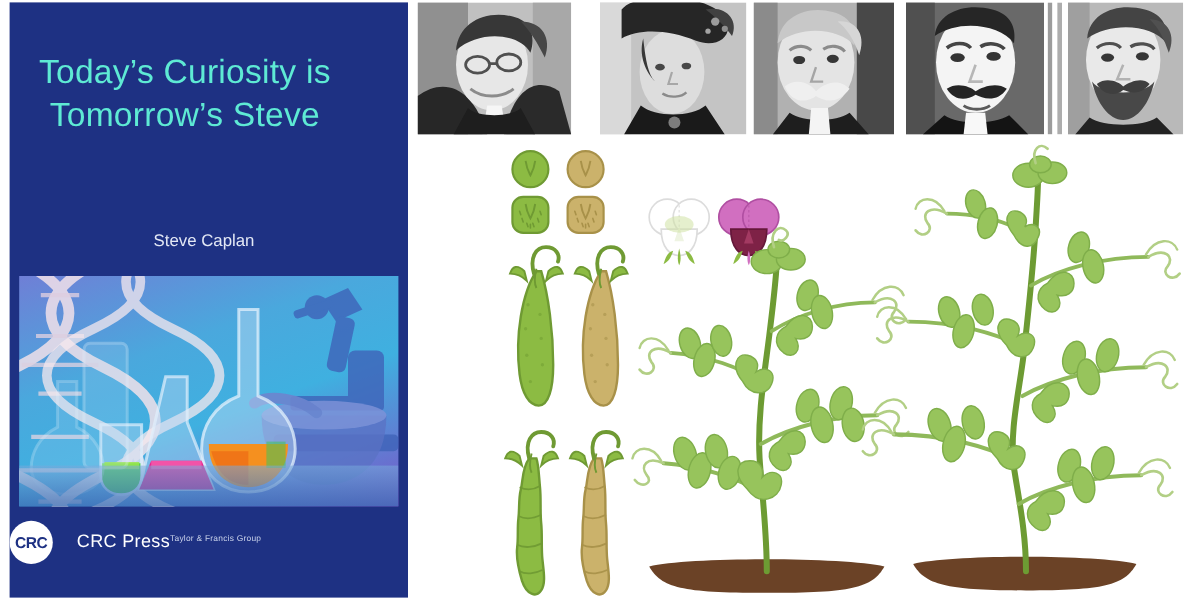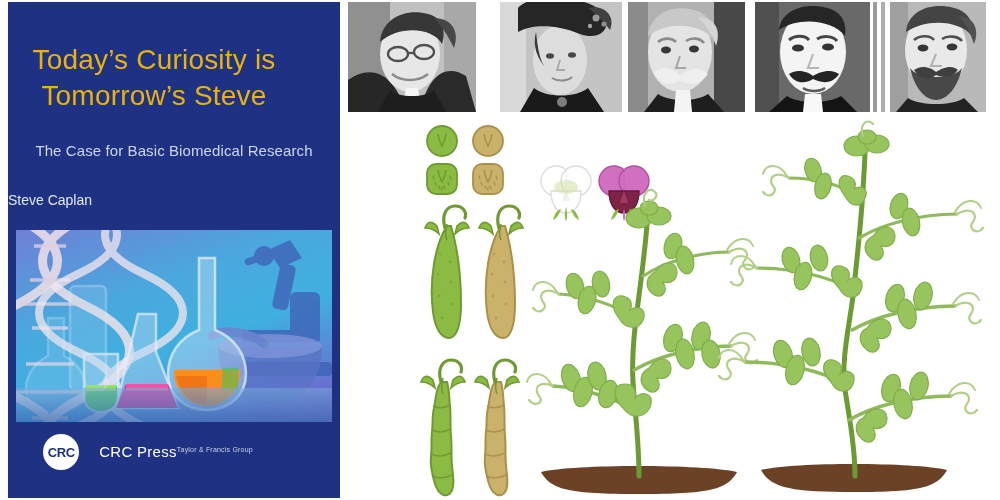--- a/index.html
+++ b/index.html
@@ -3,39 +3,39 @@
 <meta charset="utf-8">
 <style>
   html,body{margin:0;padding:0;background:#ffffff;}
   body{width:1000px;height:500px;position:relative;overflow:hidden;
        font-family:"Liberation Sans", sans-serif;}
 
   
   #book-cover{position:absolute;left:8px;top:2px;width:332px;height:496px;
     background:#1e3183;overflow:hidden;}
   #cover-title{position:absolute;left:0;top:40px;width:292px;text-align:center;
-    color:#eab308;font-size:28px;line-height:36px;font-weight:300;letter-spacing:.2px;}
+    color:#5eead4;font-size:28px;line-height:36px;font-weight:300;letter-spacing:.2px;}
   #cover-title .l2{display:block;}
   #cover-subtitle{position:absolute;left:0;top:140px;width:332px;text-align:center;
     color:#cfd6ec;font-size:15px;font-weight:300;letter-spacing:.1px;}
-  #cover-author{position:absolute;left:0;top:190px;width:324px;text-align:left;
+  #cover-author{position:absolute;left:0;top:190px;width:324px;text-align:center;
     color:#e3e8f5;font-size:14px;font-weight:300;}
 
   
   #cover-photo{position:absolute;left:8px;top:228px;width:316px;height:192px;
     overflow:hidden;background:linear-gradient(160deg,#6f7fd6 0%,#4aa8dd 34%,#3fb0e0 58%,#7a55c8 100%);}
   .photo-layer{position:absolute;inset:0;}
   .helix{position:absolute;width:110px;height:250px;opacity:.88;}
   .bench{position:absolute;left:0;bottom:0;width:100%;height:34px;
     background:linear-gradient(180deg,rgba(120,170,220,.55),rgba(60,110,180,.75));}
   .flask{position:absolute;}
   .scope{position:absolute;}
 
   #cover-logo{position:absolute;left:0;top:432px;width:280px;
-    display:flex;align-items:center;justify-content:center;gap:20px;}
+    display:flex;align-items:center;justify-content:flex-start;gap:20px;}
   #crc-mark{width:36px;height:36px;border-radius:50%;background:#ffffff;
     display:flex;align-items:center;justify-content:center;
     color:#1e3183;font-size:13px;font-weight:bold;letter-spacing:-.4px;}
   #crc-text{display:flex;flex-direction:row;line-height:1.05;}
   #crc-name{color:#ffffff;font-size:15px;font-weight:400;letter-spacing:.3px;}
   #crc-sub{color:#c9d2ea;font-size:7px;letter-spacing:.2px;margin-top:2px;}
 
   
   #portrait-strip{position:absolute;left:345px;top:2px;width:650px;height:110px;}
   .portrait{position:absolute;top:0;height:110px;overflow:hidden;
@@ -52,21 +52,20 @@
 </head>
 <body>
 
 <div id="book-cover">
 
   <div id="cover-title">
     <span>Today’s Curiosity is</span>
     <span class="l2">Tomorrow’s Steve</span>
   </div>
 
-  <div id="cover-subtitle">The Case for Basic Biomedical Research</div>
   <div id="cover-author">Steve Caplan</div>
 
   <div id="cover-photo">
     <div class="photo-layer"></div>
 
     <svg class="helix" style="left:-16px;top:-14px;" viewBox="0 0 110 250">
       <g stroke="#f4e3e9" stroke-width="9" fill="none" stroke-linecap="round" opacity=".95">
         <path d="M14,0 C72,28 72,62 14,90 C-44,118 -44,152 14,180 C72,208 72,236 14,258"></path>
         <path d="M86,0 C28,28 28,62 86,90 C144,118 144,152 86,180 C28,208 28,236 86,258"></path>
       </g>

